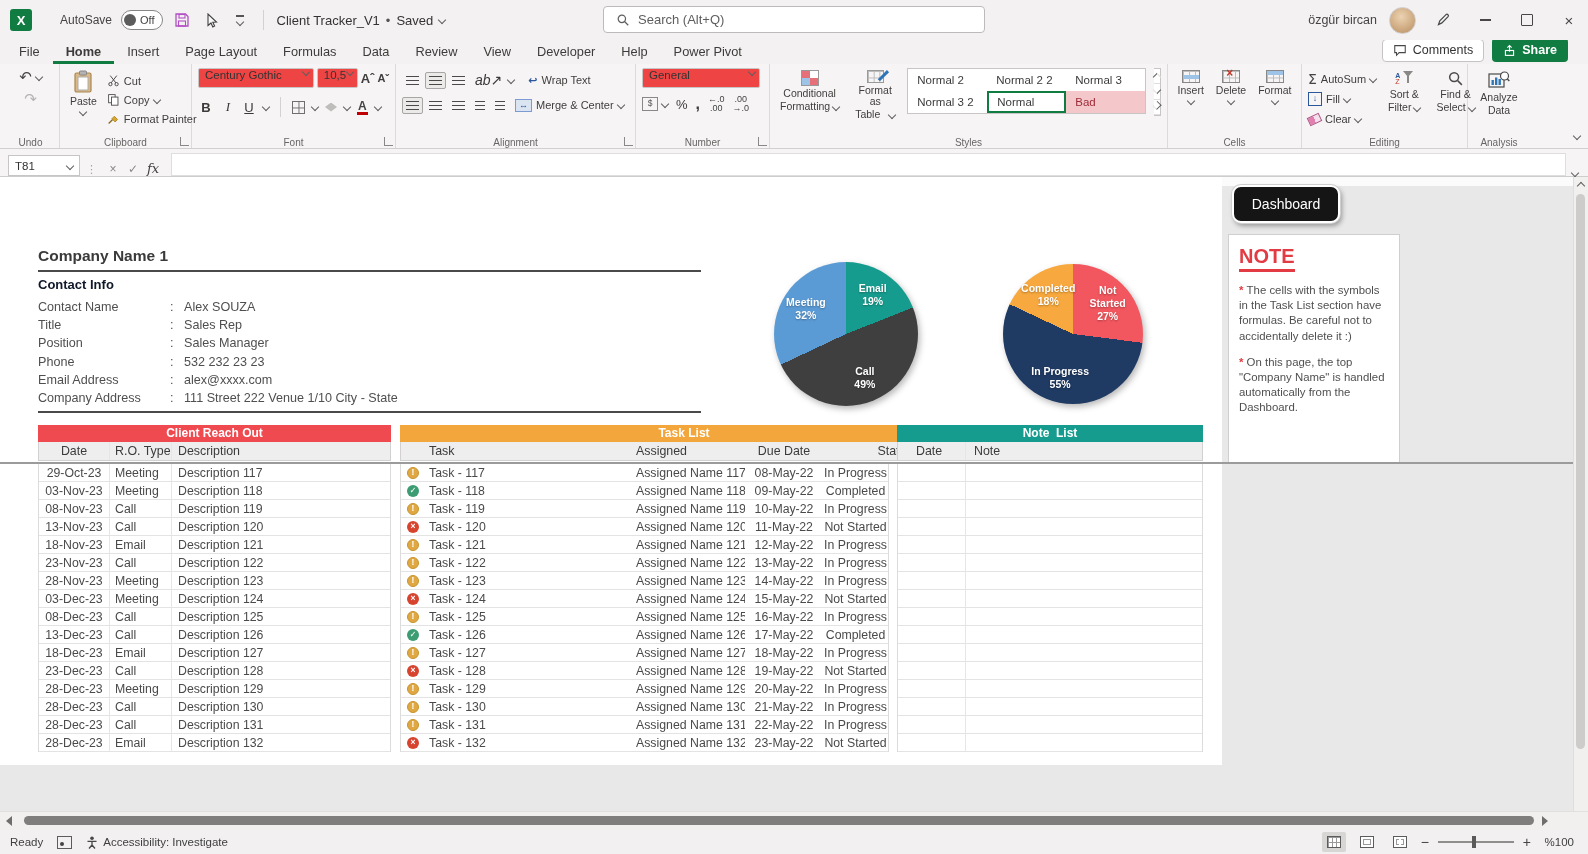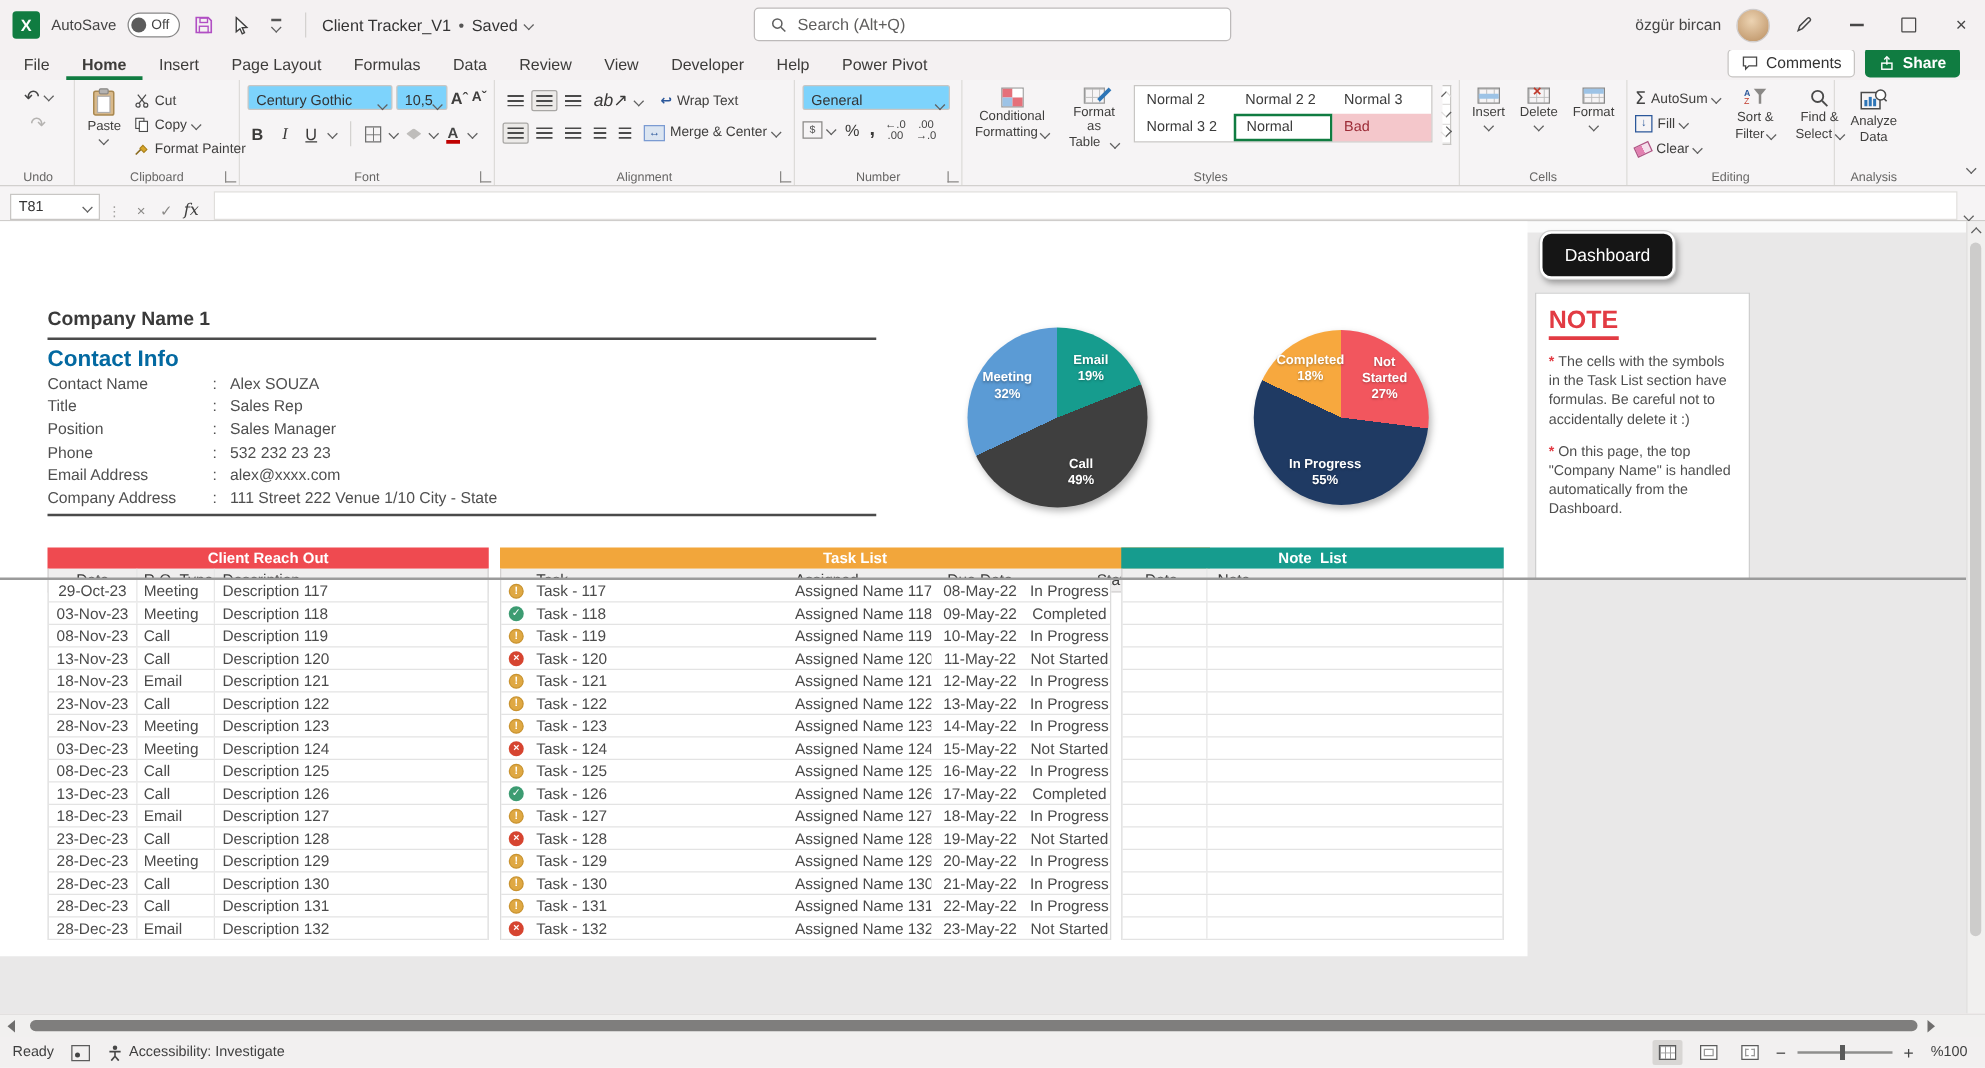--- a/index.html
+++ b/index.html
@@ -2,21 +2,21 @@
 <html><head>
 <meta charset="utf-8">
 <style>
   html,body{margin:0;padding:0;background:#e9e8e8;}
   body{width:1588px;height:854px;overflow:hidden;font-family:"Liberation Sans","DejaVu Sans",sans-serif;color:#3b3a39;-webkit-font-smoothing:antialiased;}
   .app{width:1588px;height:854px;display:flex;flex-direction:column;background:#f4f1f2;}
   
   .titlebar{height:40px;display:flex;align-items:center;position:relative;background:#f4f1f2;flex:0 0 auto;}
   .tb-left{display:flex;align-items:center;gap:9px;padding-left:10px;}
   .xl-logo{width:22px;height:22px;background:#107c41;border-radius:3px;color:#fff;font-weight:bold;font-size:13px;display:flex;align-items:center;justify-content:center;}
-  .as-label{font-size:12px;color:#444;}
+  .as-label{font-size:12px;color:#444;margin-left:19px;}
   .as-toggle{display:flex;align-items:center;gap:4px;border:1px solid #868686;border-radius:10px;height:18px;padding:0 7px 0 2px;background:#fff;}
   .as-knob{width:12px;height:12px;border-radius:50%;background:#5c5c5c;}
   .as-state{font-size:11px;color:#444;}
   .qat-btn{display:flex;align-items:center;justify-content:center;width:20px;height:24px;}
   .qat-chevbar{display:flex;flex-direction:column;align-items:center;gap:2px;}
   .qat-bar{width:8px;height:1.5px;background:#555;}
   .cv{display:inline-block;width:5px;height:5px;border-right:1.2px solid #5f5f5f;border-bottom:1.2px solid #5f5f5f;transform:rotate(45deg);}
   .sep-v{width:1px;height:20px;background:#d4d2d0;margin:0 4px;}
   .doc-title{font-size:13px;color:#333;display:flex;align-items:center;gap:6px;}
   .doc-dot{color:#555;}
@@ -41,21 +41,21 @@
   .grp{position:relative;border-right:1px solid #dddbd9;padding:4px 6px 13px;box-sizing:border-box;flex:0 0 auto;}
   .glabel{position:absolute;bottom:0;left:0;width:100%;text-align:center;font-size:10px;color:#676665;}
   .lau{position:absolute;right:2px;bottom:2px;width:8px;height:8px;border-left:1px solid #8a8886;border-bottom:1px solid #8a8886;}
   .g-body{display:flex;gap:6px;height:60px;}
   .rcol{display:flex;flex-direction:column;justify-content:flex-start;gap:2px;}
   .rrow{display:flex;align-items:center;gap:3px;}
   .smbtn{display:flex;align-items:center;gap:4px;font-size:11px;color:#3f3e3d;height:18px;white-space:nowrap;}
   .bigbtn{display:flex;flex-direction:column;align-items:center;justify-content:flex-start;font-size:10.5px;color:#3f3e3d;text-align:center;gap:2px;padding:2px 4px;line-height:11px;}
   .uar{font-family:"DejaVu Sans",sans-serif;font-size:15px;color:#444;}
   .uar.gray{color:#b5b3b1;}
-  .combo{display:flex;align-items:flex-end;justify-content:space-between;background:#7dd3fc;border:1px solid #c8c6c4;border-radius:2px;height:20px;font-size:11.5px;padding:0 4px 0 6px;box-sizing:border-box;color:#333;}
+  .combo{display:flex;align-items:flex-start;justify-content:space-between;background:#ef4444;border:1px solid #c8c6c4;border-radius:2px;height:20px;font-size:11.5px;padding:0 4px 0 6px;box-sizing:border-box;color:#333;}
   .fmtB{font-weight:bold;font-size:13px;width:16px;text-align:center;}
   .fmtI{font-style:italic;font-family:"Liberation Serif",serif;font-size:13px;width:14px;text-align:center;}
   .fmtU{text-decoration:underline;font-size:13px;width:14px;text-align:center;}
   .ic-borders{width:13px;height:13px;border:1px solid #6f6f6f;background-image:linear-gradient(#6f6f6f 1px,transparent 1px),linear-gradient(90deg,#6f6f6f 1px,transparent 1px);background-size:6.5px 6.5px;background-position:-1px -1px;box-sizing:border-box;}
   .ic-fill{width:12px;height:9px;background:#bfbdbb;clip-path:polygon(50% 0,100% 50%,50% 100%,0 50%);}
   .ic-fontcolor{font-size:12px;font-weight:bold;color:#444;border-bottom:3px solid #c00000;line-height:12px;padding:0 1px;}
   .lnicon{width:13px;height:9px;background:repeating-linear-gradient(to bottom,#4a4a4a 0 1.4px,transparent 1.4px 3.9px);}
   .alnbtn{padding:3px;border:1px solid transparent;border-radius:2px;display:flex;}
   .alnbtn.sel{border-color:#a8a6a4;background:#eceae8;}
   .ic-merge{width:15px;height:11px;border:1px solid #7b9bd2;background:#dbe5f1;color:#2b579a;font-size:9px;line-height:10px;text-align:center;}
@@ -95,33 +95,33 @@
   .fb-fx{font-family:"DejaVu Serif",serif;font-style:italic;font-size:13px;color:#404040;}
   .fb-input{flex:1;height:21px;background:#fff;border:1px solid #e0dedc;margin:0 6px 0 8px;}
   
   .sheet{position:relative;height:634px;flex:0 0 auto;background:#e9e8e8;overflow:hidden;}
   .sheet-white{position:absolute;left:0;top:0;width:1222px;height:588px;background:#fff;}
   .top-strip{position:absolute;left:0;top:0;width:1573px;height:9px;background:#fbfbfb;}
   .banner{position:absolute;left:22px;top:9px;width:1196px;height:37px;background:linear-gradient(90deg,#8da0ba 0%,#6b7b96 45%,#4d5c75 100%);color:#fdfdfd;display:flex;align-items:center;justify-content:center;font-size:21px;letter-spacing:.4px;text-shadow:1px 1px 2px rgba(0,0,0,.35);border:1px solid #c9c9c9;box-sizing:border-box;}
   .dashboard{position:absolute;left:1232px;top:8px;width:108px;height:38px;background:#151515;border:2px solid #fff;border-radius:9px;box-shadow:0 0 0 1px #cfcfcf,2px 3px 5px rgba(0,0,0,.35);color:#fff;font-family:inherit;font-size:14px;display:flex;align-items:center;justify-content:center;}
   .company-name{position:absolute;left:38px;top:70px;font-size:15.5px;font-weight:bold;color:#3a3a3a;}
   .cn-rule{position:absolute;left:38px;top:93px;width:663px;height:2px;background:#4a4a4a;}
-  .contact-title{position:absolute;left:38px;top:100px;font-size:18px;font-weight:bold;color:#0369a1;}
+  .contact-title{position:absolute;left:38px;top:100px;font-size:13px;font-weight:bold;color:#0f172a;}
   .contact-fields{position:absolute;left:38px;top:121px;width:560px;}
   .c-row{display:flex;height:18.2px;align-items:center;font-size:12.6px;color:#4f4f4f;}
   .c-label{width:132px;}
   .c-colon{width:14px;}
   .cf-rule{position:absolute;left:38px;top:234px;width:663px;height:1.5px;background:#4a4a4a;}
   .pie{position:absolute;border-radius:50%;filter:drop-shadow(2px 3px 3px rgba(0,0,0,.28));}
   .pie-label{position:absolute;transform:translate(-50%,-50%);color:#fff;font-size:10.5px;font-weight:bold;line-height:13px;text-align:center;white-space:pre-line;text-shadow:0 1px 2px rgba(0,0,0,.3);}
   .note-card{position:absolute;left:1228px;top:57px;width:172px;height:230px;background:#fff;border:1px solid #cfcfcf;box-sizing:border-box;padding:10px 10px 0;}
   .note-title{display:inline-block;color:#e23b43;font-size:20px;font-weight:bold;border-bottom:3px solid #e23b43;padding-bottom:1px;}
   .note-para{margin-top:11px;font-size:11.4px;line-height:15.2px;color:#4f4f4f;}
   .note-star{color:#e23b43;font-weight:bold;}
-  .tbl-top{position:absolute;top:248px;margin-top:13px;}
+  .tbl-top{position:absolute;top:248px;}
   .tbar{height:17px;line-height:17px;text-align:center;color:#fff;font-weight:bold;font-size:12px;}
   .thead{height:19px;background:#efeeee;border:1px solid #d2d0d0;border-top:none;box-sizing:border-box;font-size:12.4px;color:#3b3b3b;}
   .thead > span{display:flex;align-items:center;height:100%;}
   .trows{position:absolute;top:287px;background:#fff;border-left:1px solid #dcdcdc;border-right:1px solid #dcdcdc;box-sizing:border-box;font-size:12.3px;color:#4a4a4a;}
   .trow{height:18px;border-bottom:1px solid #e3e3e3;box-sizing:border-box;}
   .trow > span{display:flex;align-items:center;height:100%;overflow:hidden;white-space:nowrap;}
   .cr-grid{display:grid;grid-template-columns:70px 62px 1fr;}
   .tk-grid{display:grid;grid-template-columns:24px 208px 112px 78px 1fr;}
   .nt-grid{display:grid;grid-template-columns:68px 1fr;}
   .cr-grid > .c1{justify-content:center;}

